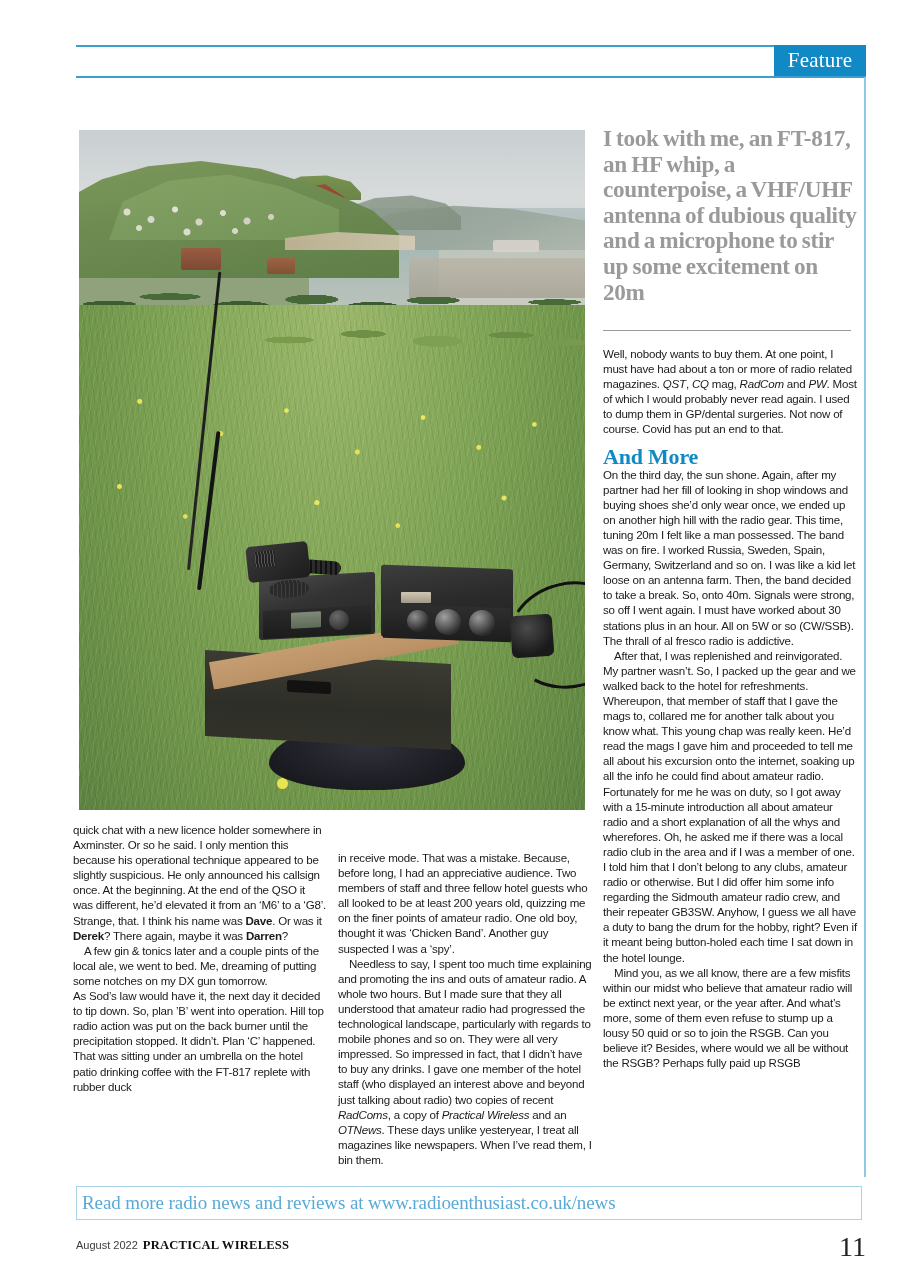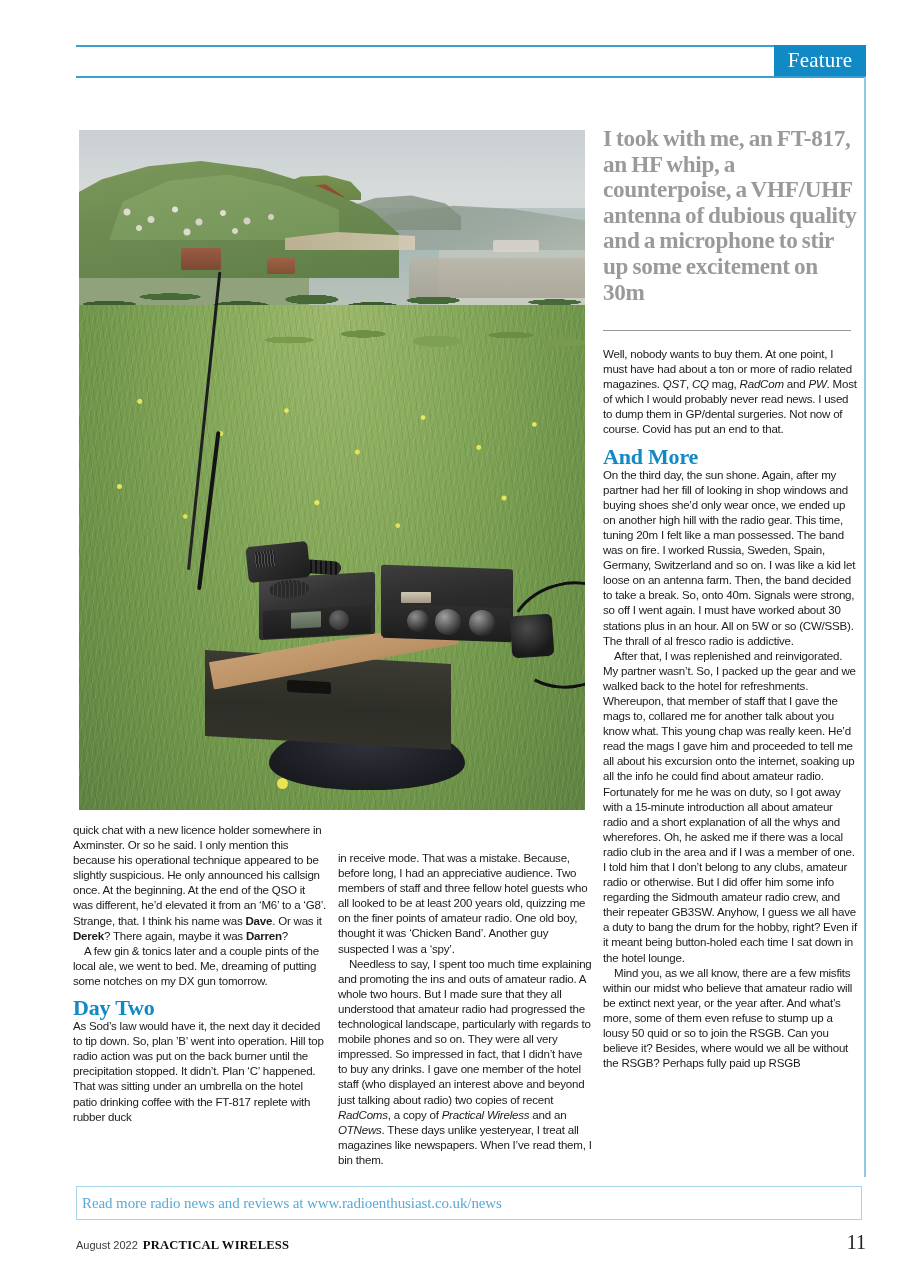--- a/index.html
+++ b/index.html
@@ -389,21 +389,21 @@
     width: 786px; height: 34px;
     border: 1px solid #a8d3e8;
     box-sizing: border-box;
   }
   .footer-banner {
     position: absolute;
     left: 82px; top: 1188px;
     width: 778px; height: 30px;
     line-height: 30px;
     font-family: "Liberation Serif", serif;
-    font-size: 15px;
+    font-size: 19px;
     color: #5aa9d6;
     white-space: nowrap;
     letter-spacing: -0.1px;
   }
   .footer-meta {
     position: absolute;
     left: 76px; top: 1238px;
     font-size: 11px;
     color: #3c3c3c;
     white-space: nowrap;
@@ -413,21 +413,21 @@
     font-weight: bold;
     font-size: 12.6px;
     color: #111;
     letter-spacing: .2px;
     margin-left: 5px;
   }
   .page-num {
     position: absolute;
     right: 40px; top: 1231px;
     font-family: "Liberation Serif", serif;
-    font-size: 20px;
+    font-size: 28px;
     color: #222;
   }
 </style>
 </head>
 <body>
 
 <div class="page">
 
   <div class="rule-top-1"></div>
   <div class="rule-top-2"></div>
@@ -473,34 +473,33 @@
     <div class="knob-a"></div>
     <div class="knob-b"></div>
     <div class="knob-c"></div>
     <div class="key"></div>
     <div class="cable"></div>
     <div class="mic-cord"></div>
     <div class="mic"></div>
     <div class="mic-grill"></div>
   </div>
 
-  <div class="pullquote">I took with me, an FT-817, an HF whip, a counterpoise, a VHF/UHF antenna of dubious quality and a microphone to stir up some excitement on 30m</div>
+  <div class="pullquote">I took with me, an FT-817, an HF whip, a counterpoise, a VHF/UHF antenna of dubious quality and a microphone to stir up some excitement on 20m</div>
   <div class="pq-rule"></div>
 
   <div class="col col-right">
-      <p><span>Well, nobody wants to buy them. At one point, I must have had about a ton or more of radio related magazines. </span><i>QST</i><span>, </span><i>CQ</i><span> mag, </span><i>RadCom</i><span> and </span><i>PW</i><span>. Most of which I would probably never read news. I used to dump them in GP/dental surgeries. Not now of course. Covid has put an end to that.</span></p>
+      <p><span>Well, nobody wants to buy them. At one point, I must have had about a ton or more of radio related magazines. </span><i>QST</i><span>, </span><i>CQ</i><span> mag, </span><i>RadCom</i><span> and </span><i>PW</i><span>. Most of which I would probably never read again. I used to dump them in GP/dental surgeries. Not now of course. Covid has put an end to that.</span></p>
       <div class="sub">And More</div>
       <p><span>On the third day, the sun shone. Again, after my partner had her fill of looking in shop windows and buying shoes she’d only wear once, we ended up on another high hill with the radio gear. This time, tuning 20m I felt like a man possessed. The band was on fire. I worked Russia, Sweden, Spain, Germany, Switzerland and so on. I was like a kid let loose on an antenna farm. Then, the band decided to take a break. So, onto 40m. Signals were strong, so off I went again. I must have worked about 30 stations plus in an hour. All on 5W or so (CW/SSB). The thrall of al fresco radio is addictive.</span></p>
       <p class="ind"><span>After that, I was replenished and reinvigorated. My partner wasn’t. So, I packed up the gear and we walked back to the hotel for refreshments. Whereupon, that member of staff that I gave the mags to, collared me for another talk about you know what. This young chap was really keen. He’d read the mags I gave him and proceeded to tell me all about his excursion onto the internet, soaking up all the info he could find about amateur radio. Fortunately for me he was on duty, so I got away with a 15-minute introduction all about amateur radio and a short explanation of all the whys and wherefores. Oh, he asked me if there was a local radio club in the area and if I was a member of one. I told him that I don’t belong to any clubs, amateur radio or otherwise. But I did offer him some info regarding the Sidmouth amateur radio crew, and their repeater GB3SW. Anyhow, I guess we all have a duty to bang the drum for the hobby, right? Even if it meant being button-holed each time I sat down in the hotel lounge.</span></p>
       <p class="ind"><span>Mind you, as we all know, there are a few misfits within our midst who believe that amateur radio will be extinct next year, or the year after. And what’s more, some of them even refuse to stump up a lousy 50 quid or so to join the RSGB. Can you believe it? Besides, where would we all be without the RSGB? Perhaps fully paid up RSGB</span></p>
     </div>
   <div class="col col-left">
       <p><span>quick chat with a new licence holder somewhere in Axminster. Or so he said. I only mention this because his operational technique appeared to be slightly suspicious. He only announced his callsign once. At the beginning. At the end of the QSO it was different, he’d elevated it from an ‘M6’ to a ‘G8’. Strange, that. I think his name was </span><b>Dave</b><span>. Or was it </span><b>Derek</b><span>? There again, maybe it was </span><b>Darren</b><span>?</span></p>
       <p class="ind"><span>A few gin &amp; tonics later and a couple pints of the local ale, we went to bed. Me, dreaming of putting some notches on my DX gun tomorrow.</span></p>
-      <div class="sub">Day Two</div>
       <p><span>As Sod’s law would have it, the next day it decided to tip down. So, plan ’B’ went into operation. Hill top radio action was put on the back burner until the precipitation stopped. It didn’t. Plan ‘C’ happened. That was sitting under an umbrella on the hotel patio drinking coffee with the FT-817 replete with rubber duck</span></p>
     </div>
   <div class="col col-mid">
       <p><span>in receive mode. That was a mistake. Because, before long, I had an appreciative audience. Two members of staff and three fellow hotel guests who all looked to be at least 200 years old, quizzing me on the finer points of amateur radio. One old boy, thought it was ‘Chicken Band’. Another guy suspected I was a ‘spy’.</span></p>
       <p class="ind"><span>Needless to say, I spent too much time explaining and promoting the ins and outs of amateur radio. A whole two hours. But I made sure that they all understood that amateur radio had progressed the technological landscape, particularly with regards to mobile phones and so on. They were all very impressed. So impressed in fact, that I didn’t have to buy any drinks. I gave one member of the hotel staff (who displayed an interest above and beyond just talking about radio) two copies of recent </span><i>RadComs</i><span>, a copy of </span><i>Practical Wireless</i><span> and an </span><i>OTNews</i><span>. These days unlike yesteryear, I treat all magazines like newspapers. When I’ve read them, I bin them.</span></p>
     </div>
 
   <div class="footer-box"></div>
   <div class="footer-banner">Read more radio news and reviews at www.radioenthusiast.co.uk/news</div>
   <div class="footer-meta">

